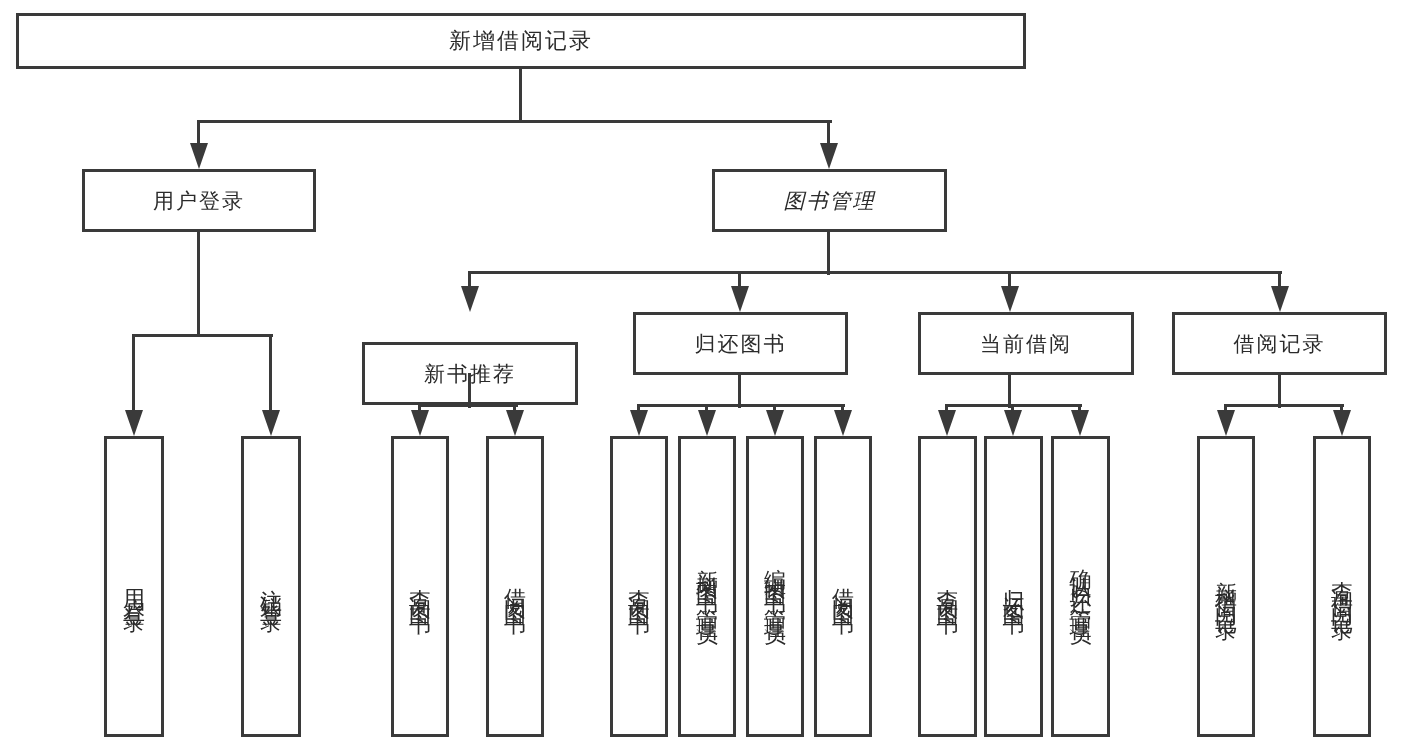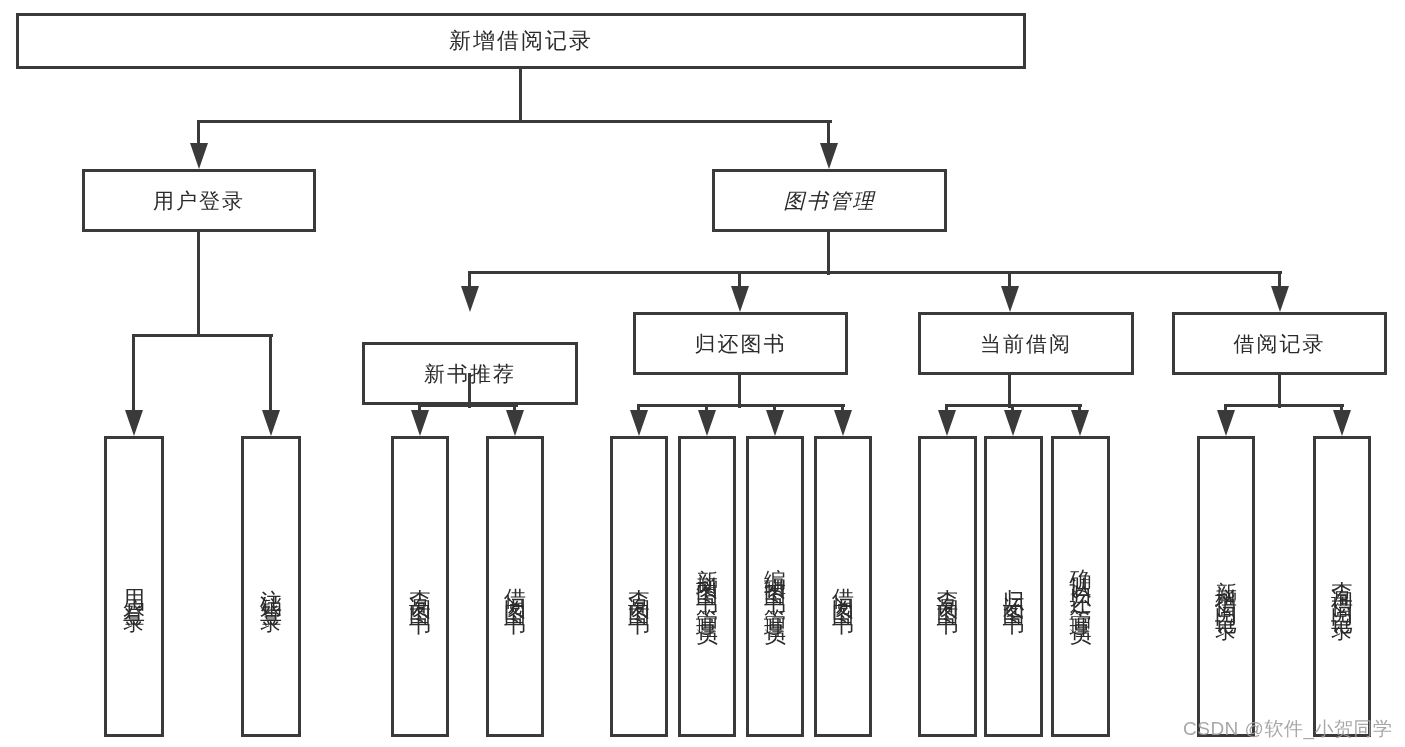--- a/index.html
+++ b/index.html
@@ -224,15 +224,14 @@
   <div class="arrow f-ar1"></div>
   <div class="arrow f-ar2"></div>
 
   <div class="vline g-stem"></div>
   <div class="hline g-rail"></div>
   <div class="vline g-drop0"></div>
   <div class="vline g-drop1"></div>
   <div class="arrow g-ar0"></div>
   <div class="arrow g-ar1"></div>
 
-  <div class="watermark">CSDN @软件_小贺同学</div>
 
 </div>
 
 </body></html>

